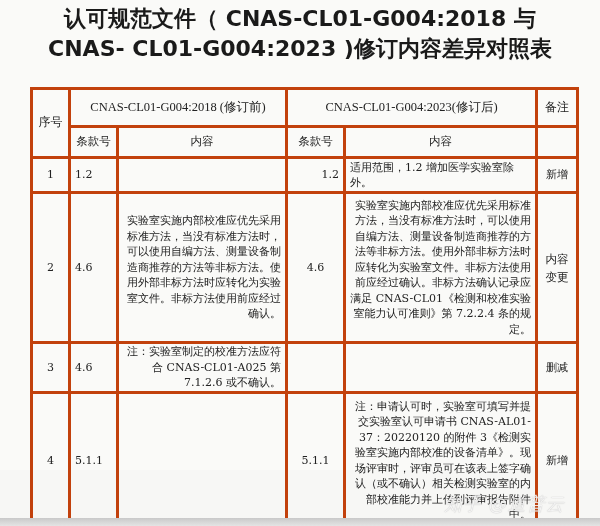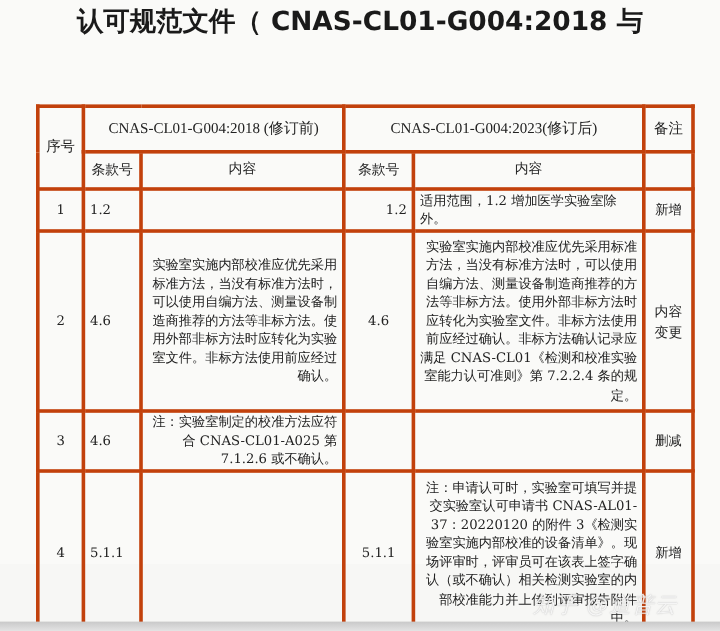--- a/index.html
+++ b/index.html
@@ -88,20 +88,21 @@
       background: linear-gradient(#c9c9c9, #e4e4e4);
     }
   </style>
 </head>
 <body>
 
 <div class="page">
 
   <div class="title">
     <div>认可规范文件（ CNAS-CL01-G004:2018 与</div>
+    <div>CNAS- CL01-G004:2023 )修订内容差异对照表</div>
   </div>
 
   <table class="cmp">
     <colgroup>
       <col class="c-idx">
       <col class="c-clause">
       <col class="c-content1">
       <col class="c-clause2">
       <col class="c-content2">
       <col class="c-note">

